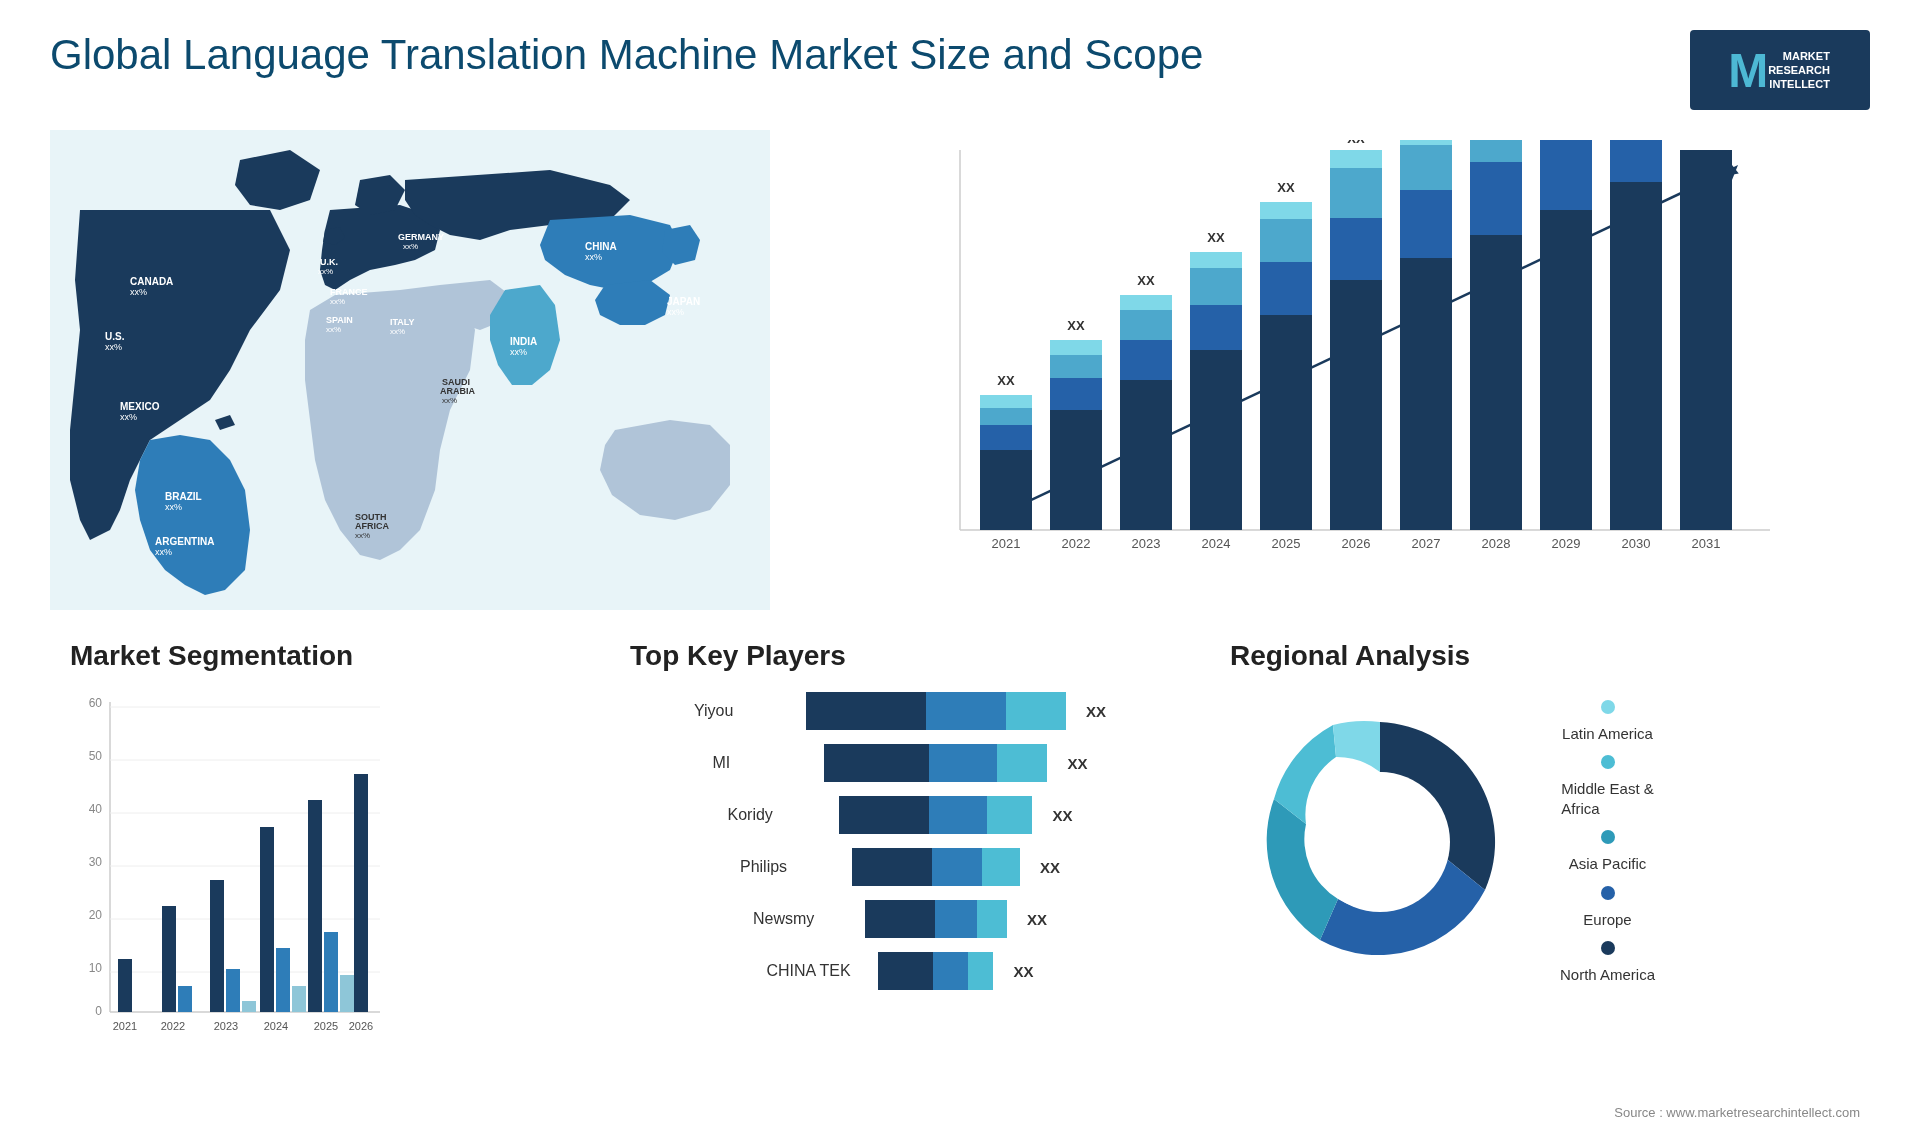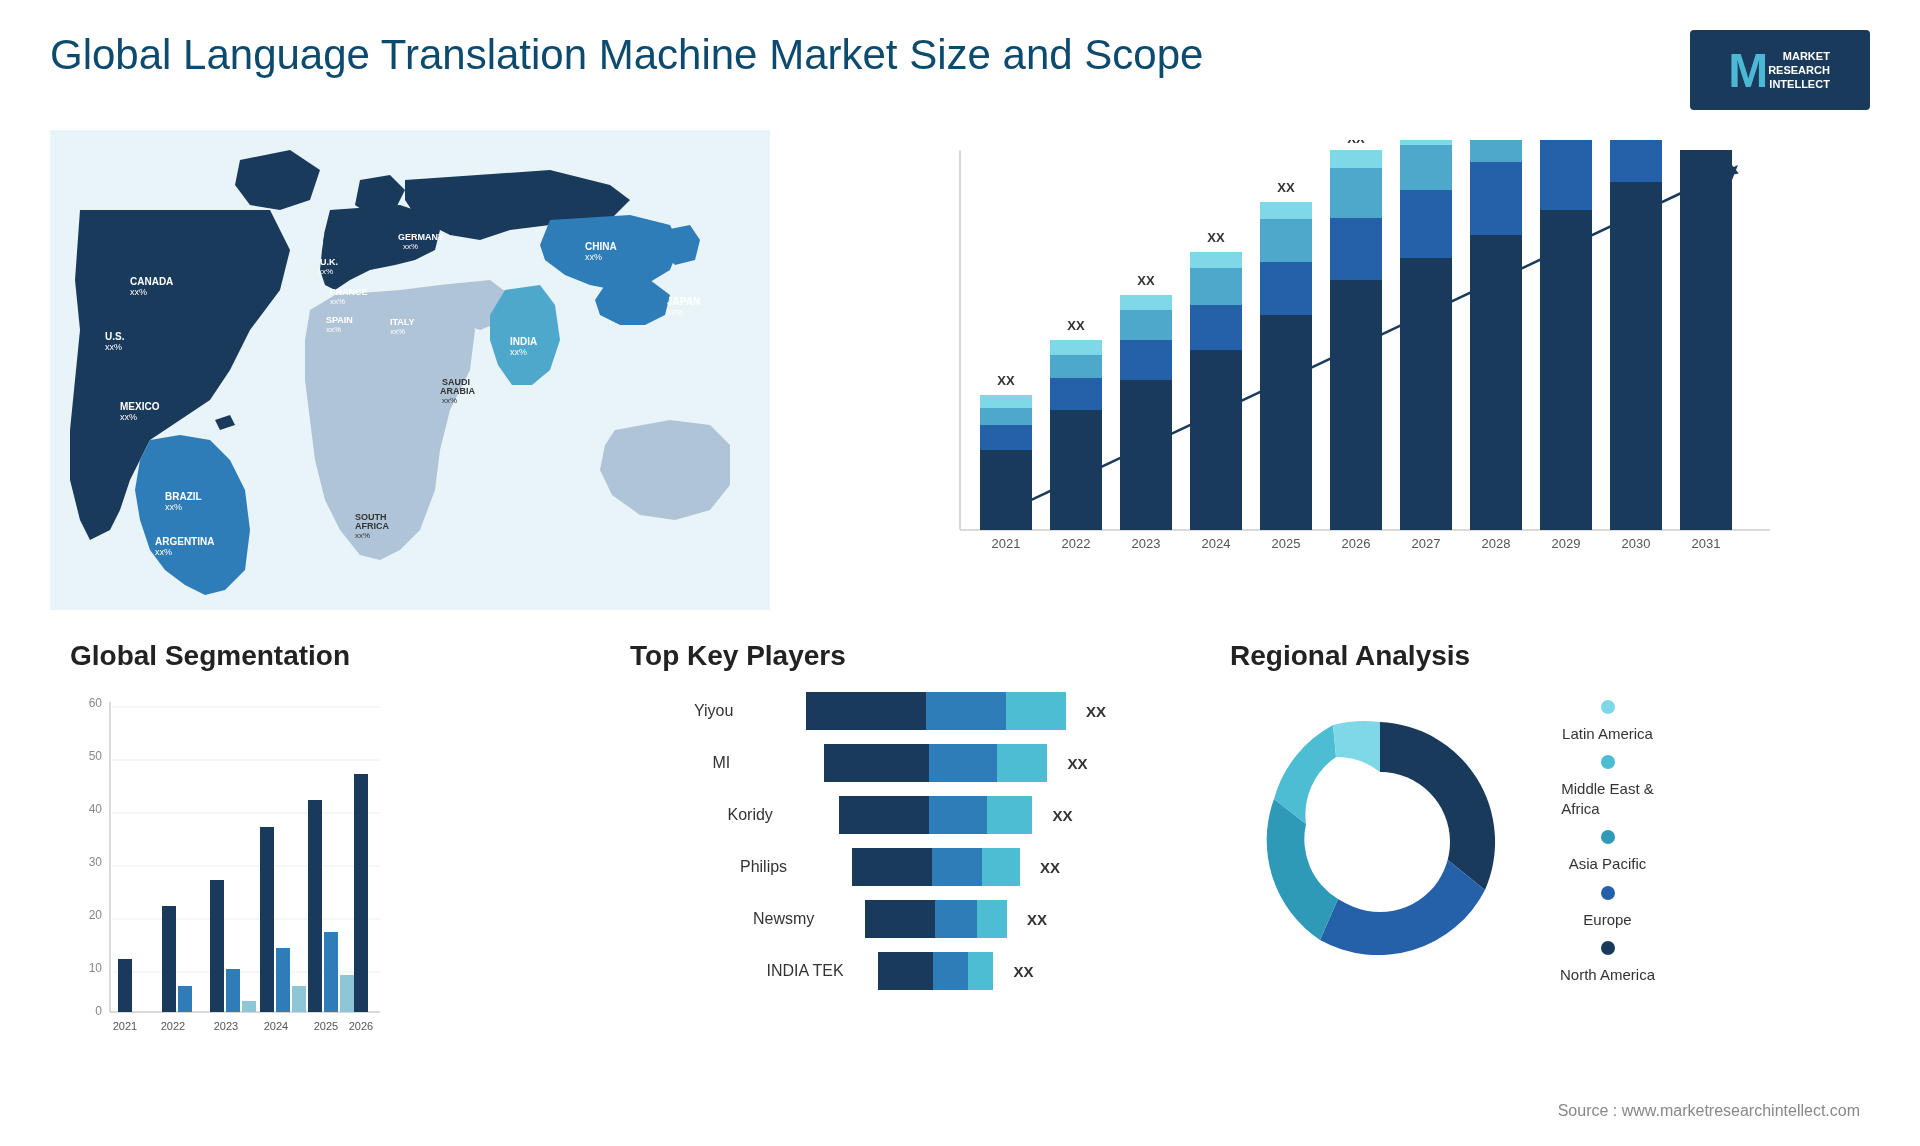--- a/index.html
+++ b/index.html
@@ -429,21 +429,21 @@
             <text x="26" y="408" text-anchor="middle" font-size="13" fill="#555">2031</text>
           </g>
         </svg>
       </div>
     </div>
   </div>
 
   <div class="content-row2">
 
     <div class="segmentation-section">
-      <div class="section-title">Global Segmentation</div>
+      <div class="section-title">Market Segmentation</div>
       <div class="seg-chart-container">
 
         <svg width="320" height="380" viewBox="0 0 320 380">
 
           <line x1="40" y1="10" x2="40" y2="320" stroke="#ccc" stroke-width="1.5"></line>
           <line x1="40" y1="320" x2="310" y2="320" stroke="#ccc" stroke-width="1.5"></line>
 
           <text x="32" y="15" text-anchor="end" font-size="12" fill="#888">60</text>
           <text x="32" y="68" text-anchor="end" font-size="12" fill="#888">50</text>
           <text x="32" y="121" text-anchor="end" font-size="12" fill="#888">40</text>
@@ -540,21 +540,21 @@
           <span class="player-name">Newsmy</span>
           <div class="player-bar-container">
             <div class="player-bar-dark" style="width:70px;"></div>
             <div class="player-bar-mid" style="width:42px;"></div>
             <div class="player-bar-light" style="width:30px;"></div>
           </div>
           <span class="player-value">XX</span>
         </div>
 
         <div class="player-row">
-          <span class="player-name">INDIA TEK</span>
+          <span class="player-name">CHINA TEK</span>
           <div class="player-bar-container">
             <div class="player-bar-dark" style="width:55px;"></div>
             <div class="player-bar-mid" style="width:35px;"></div>
             <div class="player-bar-light" style="width:25px;"></div>
           </div>
           <span class="player-value">XX</span>
         </div>
       </div>
     </div>
 
@@ -597,16 +597,16 @@
             <div class="reg-legend-dot" style="background:#2561a8;"></div>
             <span class="reg-legend-text">Europe</span>
           </div>
           <div class="reg-legend-item">
             <div class="reg-legend-dot" style="background:#1a3a5c;"></div>
             <span class="reg-legend-text">North America</span>
           </div>
         </div>
       </div>
 
-      <div style="position:absolute;bottom:10px;right:10px;font-size:16px;color:#888;">Source : www.marketresearchintellect.com</div>
+      <div style="position:absolute;bottom:10px;right:10px;font-size:13px;color:#888;">Source : www.marketresearchintellect.com</div>
     </div>
   </div>
 </div>
 
 </body></html>

